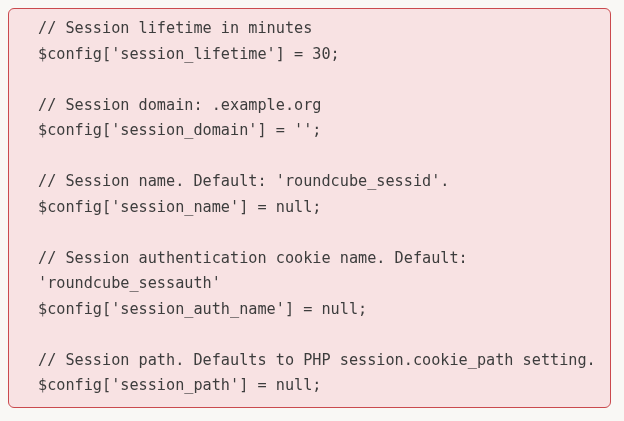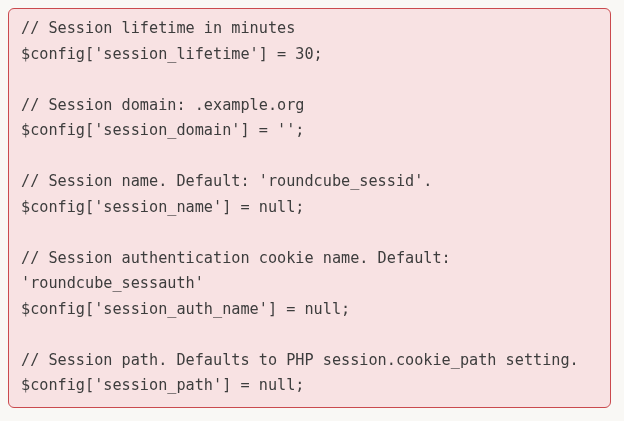--- a/index.html
+++ b/index.html
@@ -23,21 +23,21 @@
     width: 603px;
     height: 400px;
     box-sizing: border-box;
     background: #f8e2e3;
     border: 1.5px solid #ca4a4e;
     border-radius: 6px;
     overflow: hidden;
   }
   .code-block pre {
     margin: 0;
-    padding: 7px 12px 8px 12px;
+    padding: 7px 12px 8px 29px;
     font-family: "DejaVu Sans Mono", "Liberation Mono", monospace;
     font-size: 15.2px;
     line-height: 25.5px;
     color: #3d3d3d;
     white-space: pre-wrap;
     overflow-wrap: break-word;
   }
 </style>
 </head>
 <body>

